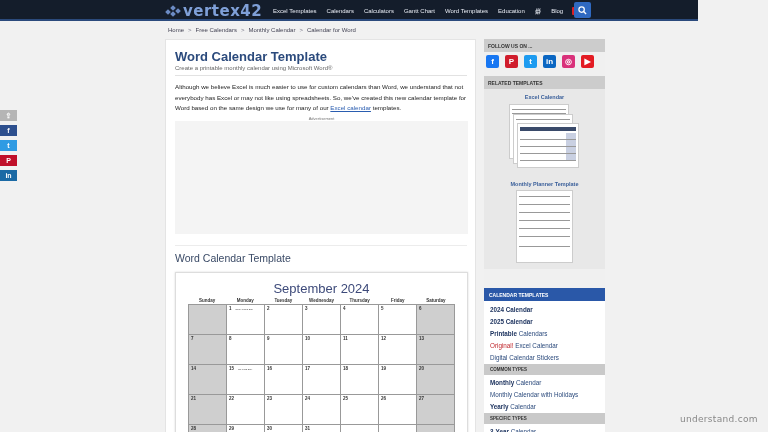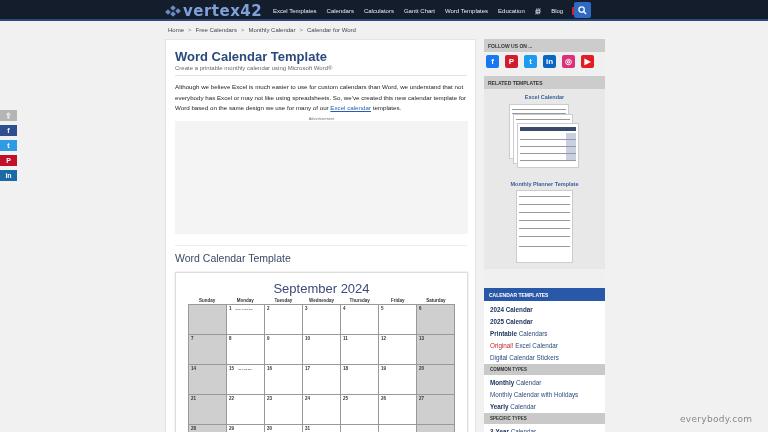--- a/index.html
+++ b/index.html
@@ -1,17 +1,17 @@
 <!DOCTYPE html>
 <html><head>
 <meta charset="utf-8">
 <style>
 *{box-sizing:border-box;margin:0;padding:0}
 body{width:768px;height:432px;overflow:hidden;background:#f1f1f1;font-family:"Liberation Sans",sans-serif;position:relative;color:#333}
-.topnav{position:absolute;left:0;top:0;width:768px;height:21px;background:#141d2b;border-bottom:2px solid #2b4a7c}
+.topnav{position:absolute;left:0;top:0;width:698px;height:21px;background:#141d2b;border-bottom:2px solid #2b4a7c}
 .logo{position:absolute;left:166px;top:2px;height:17px;display:flex;align-items:center;gap:3px}
 .logo-mark{width:14px;height:12px;position:relative}
 .logo-mark span{position:absolute;width:4px;height:4px;background:#6c8cc5;transform:rotate(45deg)}
 .logo-text{color:#7fa0d8;font-size:15px;font-weight:bold;letter-spacing:0.5px;font-family:"DejaVu Sans",sans-serif}
 .navitems{position:absolute;left:268px;top:0;height:21px;display:flex;align-items:center;gap:0}
 .navitem{color:#e8ecf4;font-size:6px;padding:0 5px;white-space:nowrap}
 .yt{width:12px;height:8px;background:#d81f26;border-radius:1px;margin-left:4px;position:relative}
 .yt:after{content:"";position:absolute;left:4.5px;top:2px;border-left:4px solid #fff;border-top:2px solid transparent;border-bottom:2px solid transparent}
 .searchbtn{position:absolute;left:574px;top:2px;width:17px;height:16px;background:#2f69c1;border-radius:2px;display:flex;align-items:center;justify-content:center}
 .searchbtn svg{width:9px;height:9px}
@@ -220,13 +220,13 @@
       <div class="tpl-item"><span>Digital Calendar Stickers</span></div>
       <div class="tpl-sub">COMMON TYPES</div>
       <div class="tpl-item"><b>Monthly</b><span> Calendar</span></div>
       <div class="tpl-item"><span>Monthly Calendar with Holidays</span></div>
       <div class="tpl-item"><b>Yearly</b><span> Calendar</span></div>
       <div class="tpl-sub">SPECIFIC TYPES</div>
       <div class="tpl-item"><b>3-Year</b><span> Calendar</span></div>
     </div>
 </div>
 
-<div class="watermark">everybody.com</div>
+<div class="watermark">understand.com</div>
 
 </body></html>

